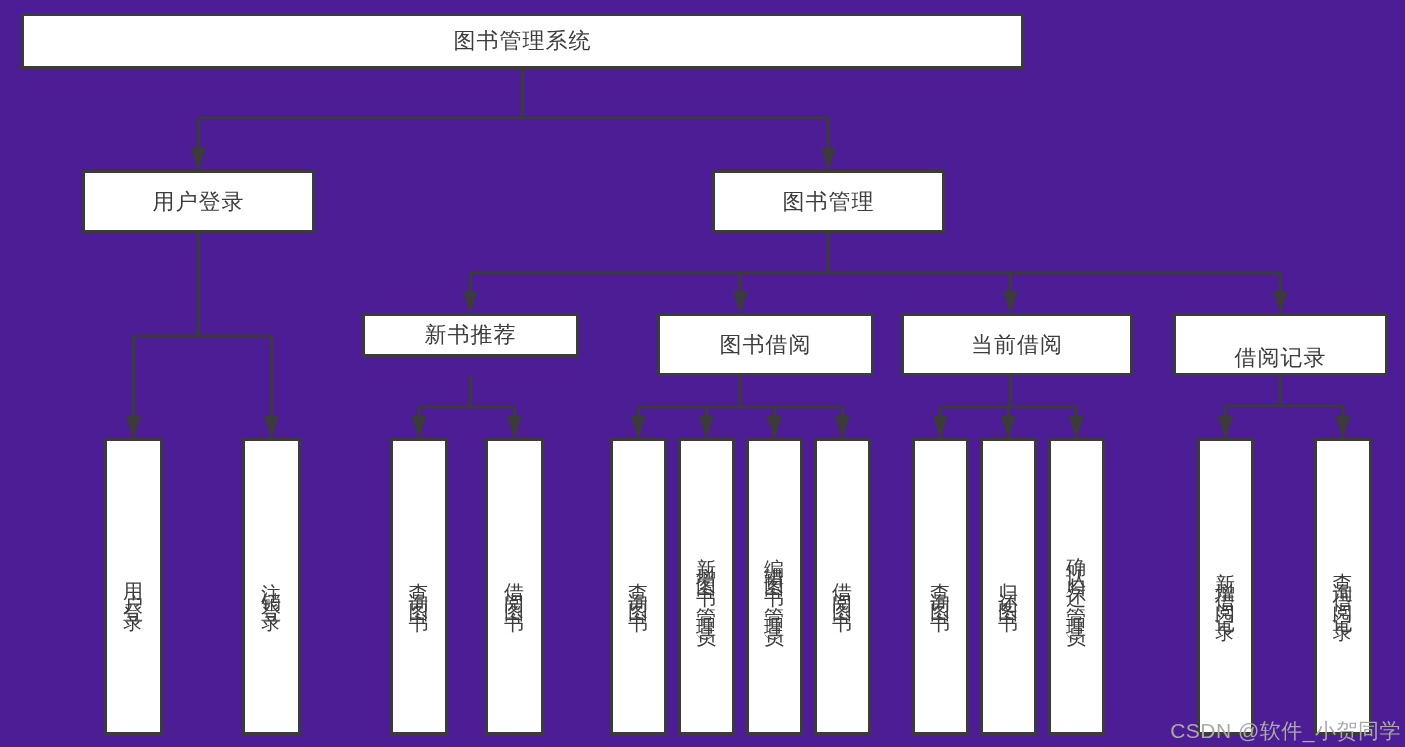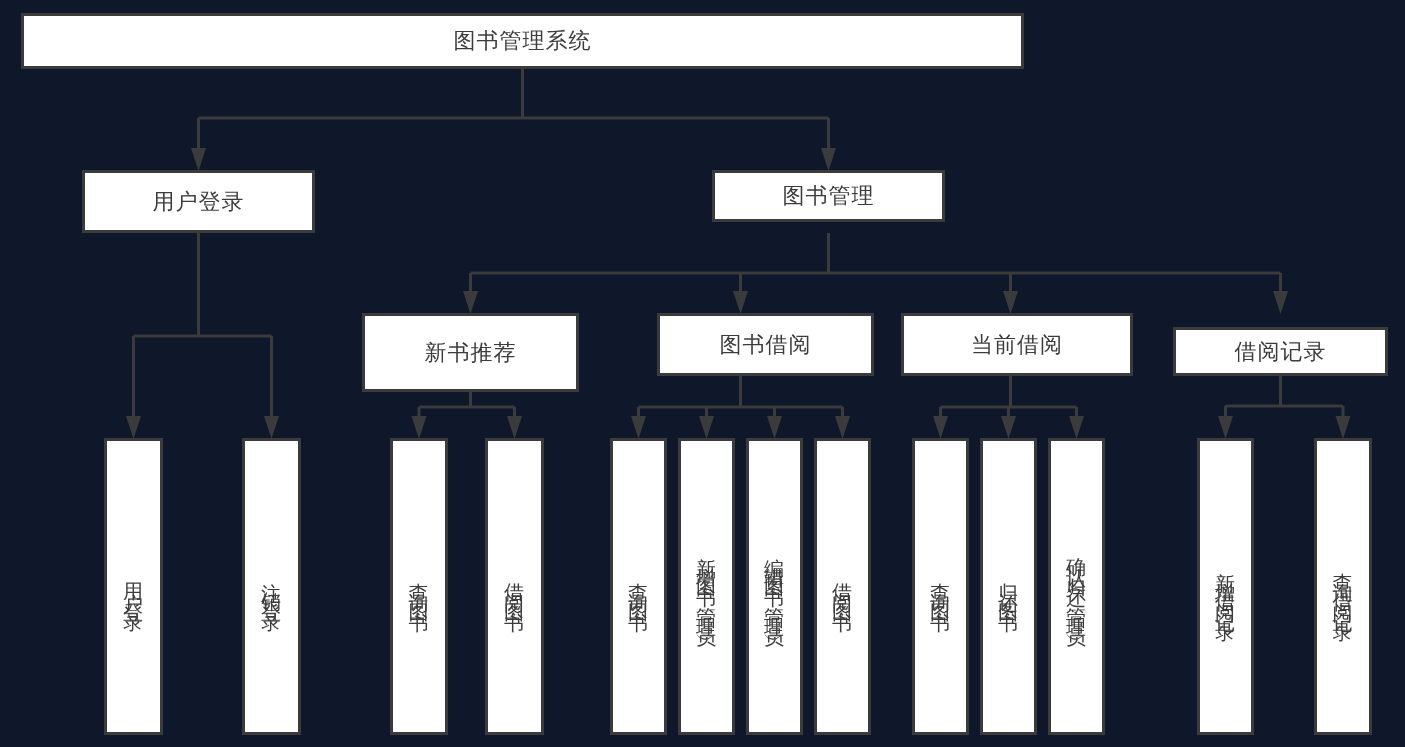--- a/index.html
+++ b/index.html
@@ -4,21 +4,21 @@
 <style>
   html, body {
     margin: 0;
     padding: 0;
     background: #ffffff;
   }
   .canvas {
     position: relative;
     width: 1405px;
     height: 747px;
-    background: #0f172a;
+    background: #4c1d95;
     overflow: hidden;
     font-family: "Liberation Sans", sans-serif;
   }
   .connectors {
     position: absolute;
     left: 0;
     top: 0;
     width: 1405px;
     height: 747px;
     z-index: 1;
@@ -44,25 +44,25 @@
     writing-mode: vertical-rl;
     text-orientation: mixed;
     font-size: 20px;
     letter-spacing: 10px;
     line-height: 1;
     color: #3c3c3c;
   }
   
   .p-root       { left: 21px;  top: 13px;  width: 1003px; height: 56px; }
   .p-l2-0       { left: 82px;  top: 170px; width: 233px;  height: 63px; }
-  .p-l2-1       { left: 712px; top: 170px; width: 233px;  height: 52px; }
-  .p-l3-0       { left: 362px; top: 313px; width: 217px;  height: 79px; }
+  .p-l2-1       { left: 712px; top: 170px; width: 233px;  height: 63px; }
+  .p-l3-0       { left: 362px; top: 313px; width: 217px;  height: 44px; }
   .p-l3-1       { left: 632px; top: 313px; width: 217px;  height: 63px; margin-left: 25px; }
   .p-l3-2       { left: 901px; top: 313px; width: 232px;  height: 63px; }
-  .p-l3-3       { left: 1173px;top: 327px; width: 215px;  height: 49px; }
+  .p-l3-3       { left: 1173px;top: 313px; width: 215px;  height: 63px; align-items: flex-end; }
   .p-lf-u0      { left: 104px; top: 438px; width: 59px;   height: 297px; }
   .p-lf-u1      { left: 242px; top: 438px; width: 59px;   height: 297px; }
   .p-lf-n0      { left: 390px; top: 438px; width: 58px;   height: 297px; }
   .p-lf-n1      { left: 485px; top: 438px; width: 59px;   height: 297px; }
   .p-lf-b0      { left: 610px; top: 438px; width: 57px;   height: 297px; }
   .p-lf-b1      { left: 678px; top: 438px; width: 57px;   height: 297px; }
   .p-lf-b2      { left: 746px; top: 438px; width: 57px;   height: 297px; }
   .p-lf-b3      { left: 814px; top: 438px; width: 57px;   height: 297px; }
   .p-lf-c0      { left: 912px; top: 438px; width: 57px;   height: 297px; }
   .p-lf-c1      { left: 980px; top: 438px; width: 57px;   height: 297px; }
@@ -201,14 +201,15 @@
     <span class="vtext">确认归还（管理员）</span>
   </div>
 
   <div class="node vnode p-lf-r0">
     <span class="vtext">新增借阅记录</span>
   </div>
   <div class="node vnode p-lf-r1">
     <span class="vtext">查询借阅记录</span>
   </div>
 
+  <div class="watermark">CSDN @软件_小贺同学</div>
 
 </div>
 
 </body></html>

